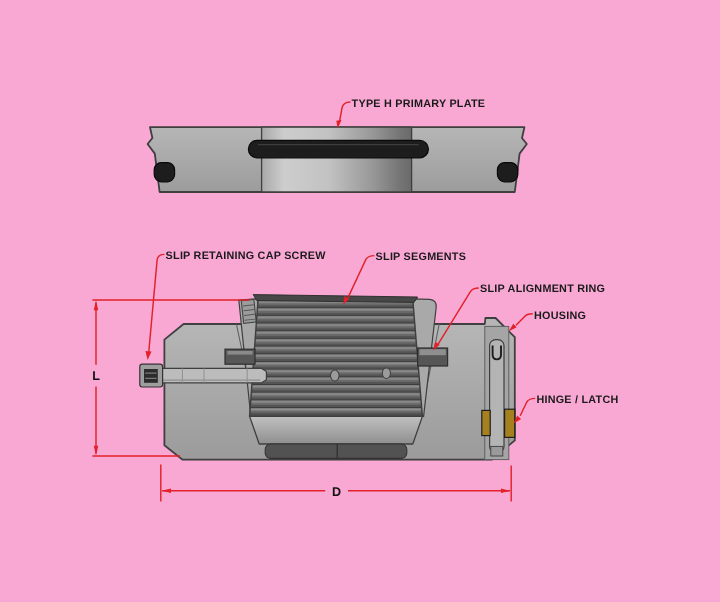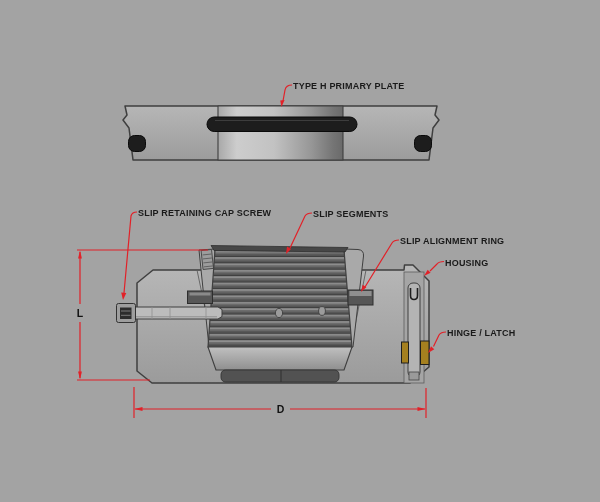--- a/index.html
+++ b/index.html
@@ -1,20 +1,20 @@
 <!DOCTYPE html>
 <html><head>
 <meta charset="utf-8">
 <style>
   html, body { margin: 0; padding: 0; background: #ffffff; }
   .page {
     position: relative;
     width: 600px;
     height: 502px;
-    background: #a3a3a3;
+    background: #f9a8d4;
     font-family: "Liberation Sans", sans-serif;
     overflow: hidden;
   }
   svg { display: block; }
   .callout {
     font-family: "Liberation Sans", sans-serif;
     font-size: 9px;
     font-weight: bold;
     letter-spacing: 0.2px;
     fill: #1a1a1a;

